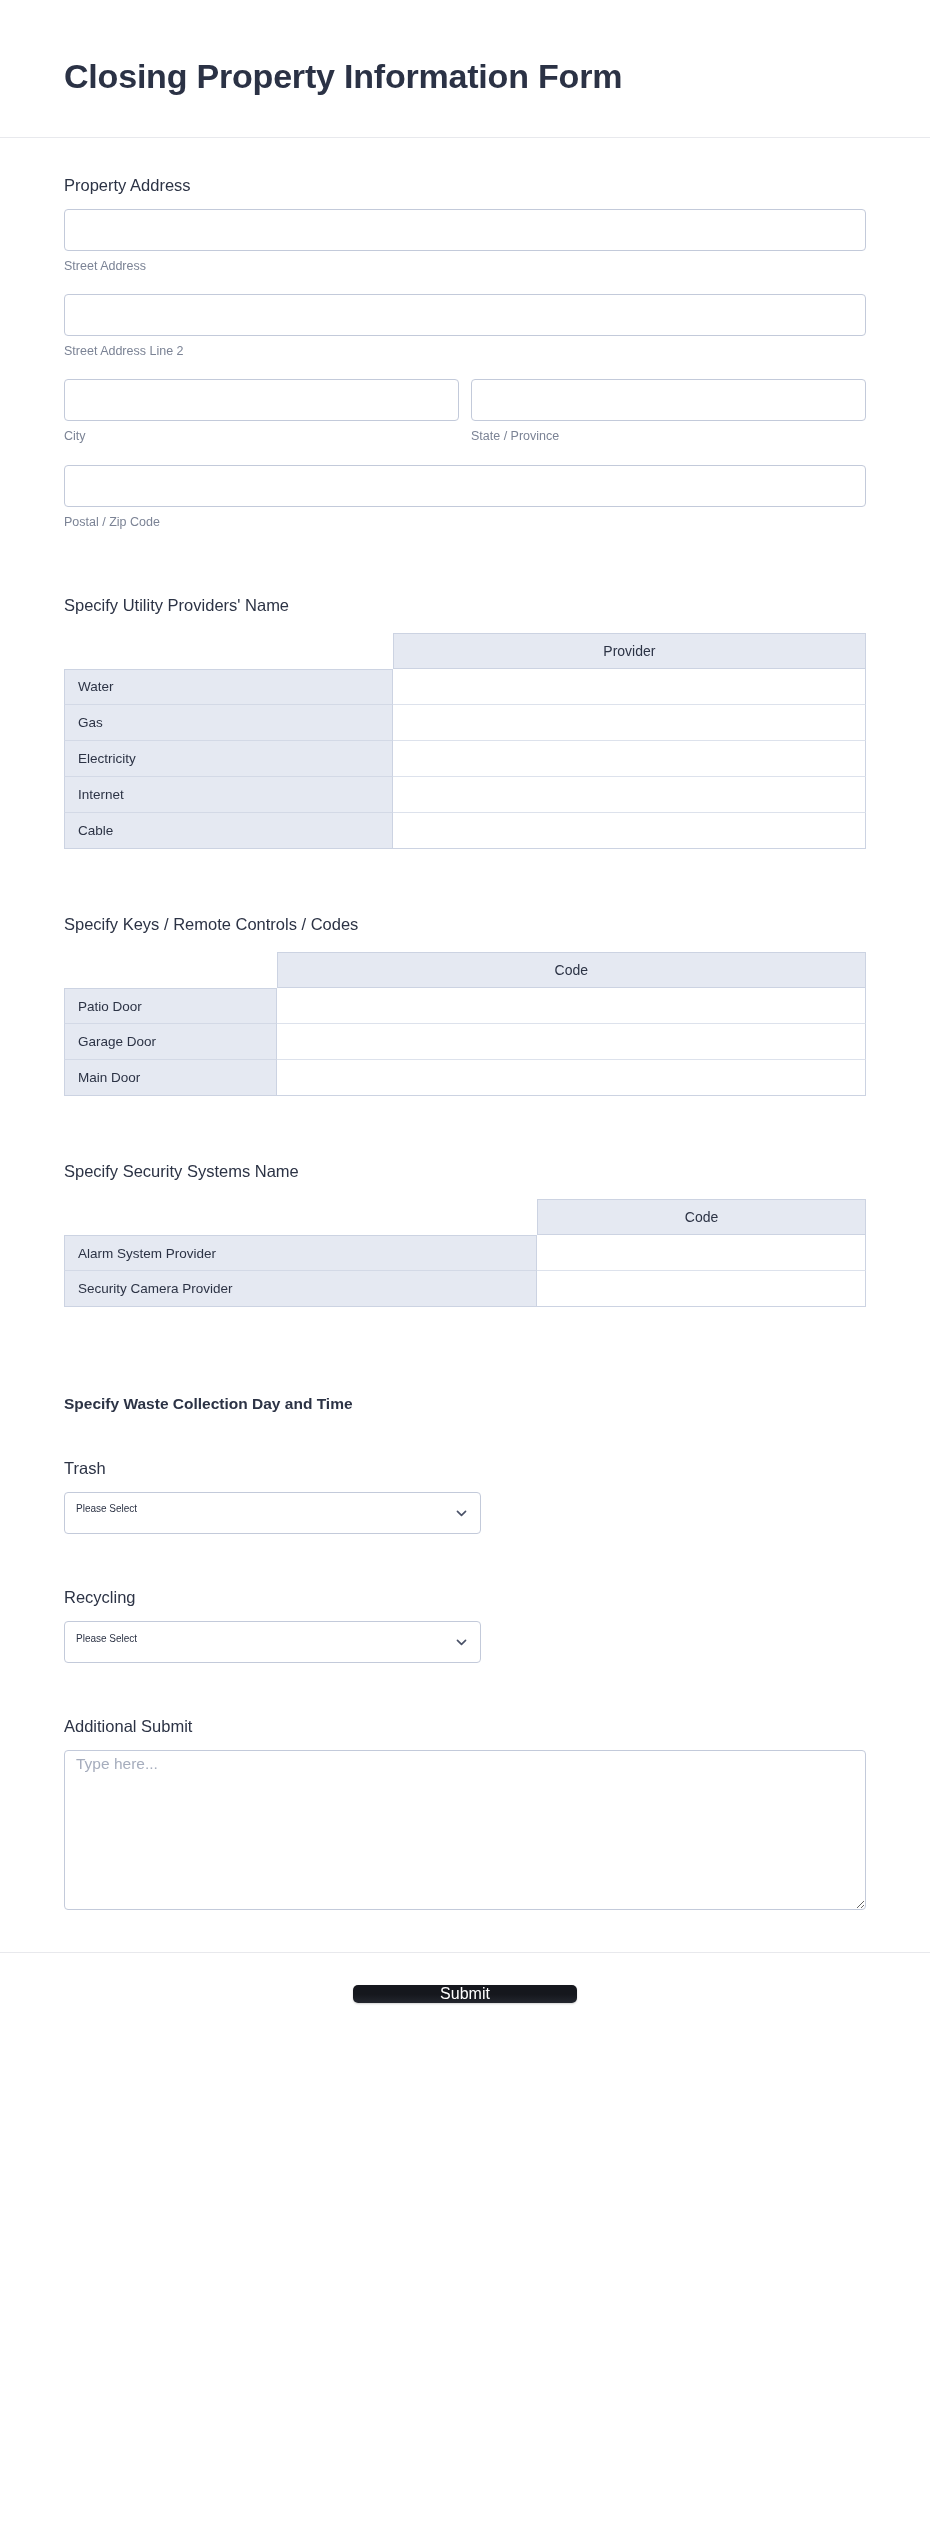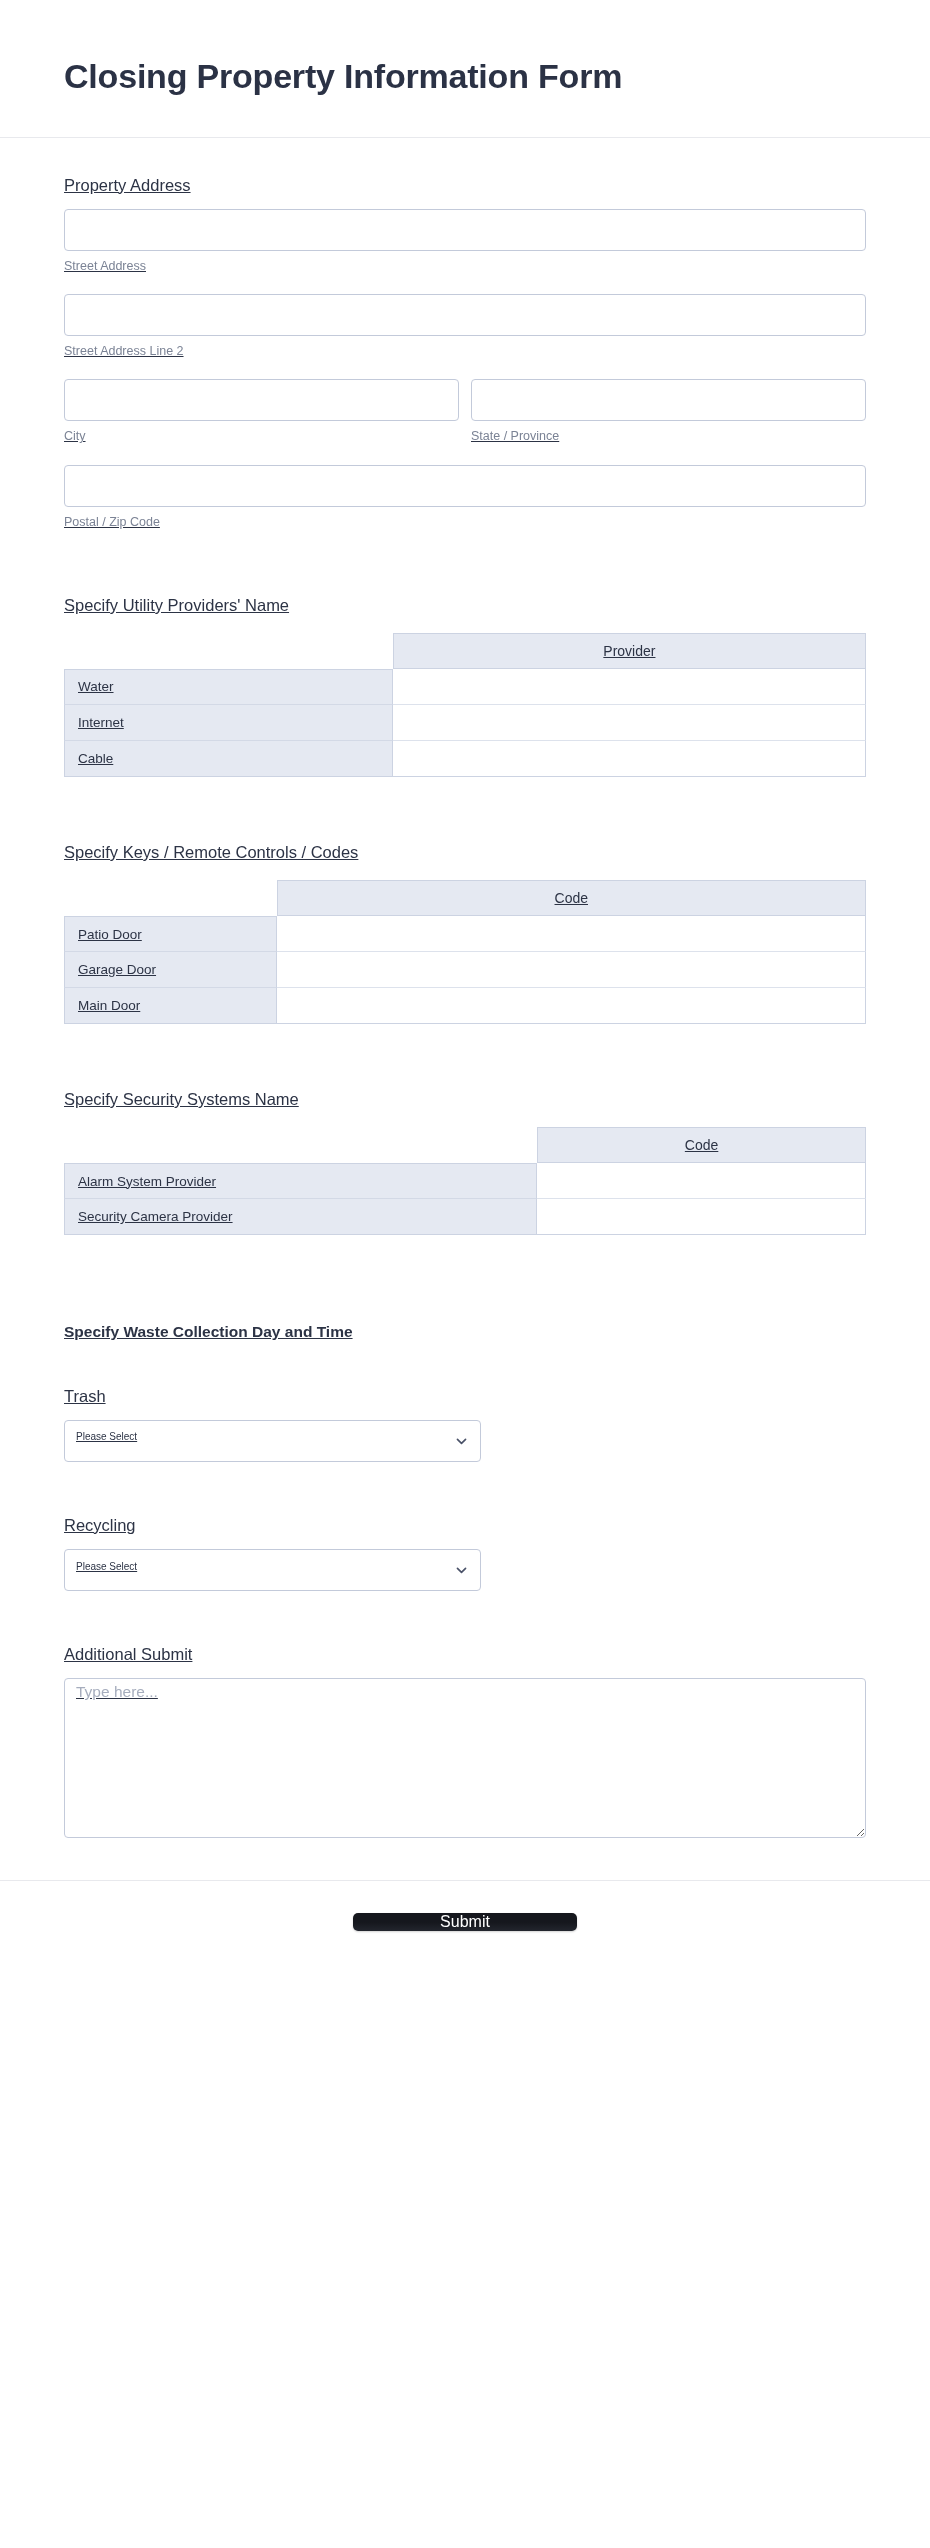--- a/index.html
+++ b/index.html
@@ -24,21 +24,21 @@
     line-height: 1.2;
     font-weight: bold;
     color: #2b3245;
     letter-spacing: -0.2px;
     margin: 0;
   }
 
   
   .form-body { padding: 36px 64px 0 64px; }
 
-  .field-block { margin-bottom: 34px; text-decoration: underline; }
+  .field-block { margin-bottom: 34px; }
   .field-label {
     font-size: 16.5px;
     color: #2c3345;
     margin-bottom: 12px;
     line-height: 1.4;
   }
   .field-label.bold { font-weight: bold; font-size: 15.5px; }
 
   .text-input {
     width: 100%;
@@ -241,20 +241,28 @@
             </colgroup>
           <thead>
             <tr>
               <th class="m-corner"></th>
               <th class="m-head">Provider</th>
             </tr>
           </thead>
           <tbody>
             <tr class="m-first">
               <th class="m-rowlabel">Water</th>
+              <td class="m-cell"><input type="text" style=""></td>
+            </tr>
+            <tr>
+              <th class="m-rowlabel">Gas</th>
+              <td class="m-cell"><input type="text" style=""></td>
+            </tr>
+            <tr>
+              <th class="m-rowlabel">Electricity</th>
               <td class="m-cell"><input type="text" style=""></td>
             </tr>
             <tr>
               <th class="m-rowlabel">Internet</th>
               <td class="m-cell"><input type="text" style=""></td>
             </tr>
             <tr class="m-last">
               <th class="m-rowlabel">Cable</th>
               <td class="m-cell"><input type="text" style=""></td>
             </tr>

